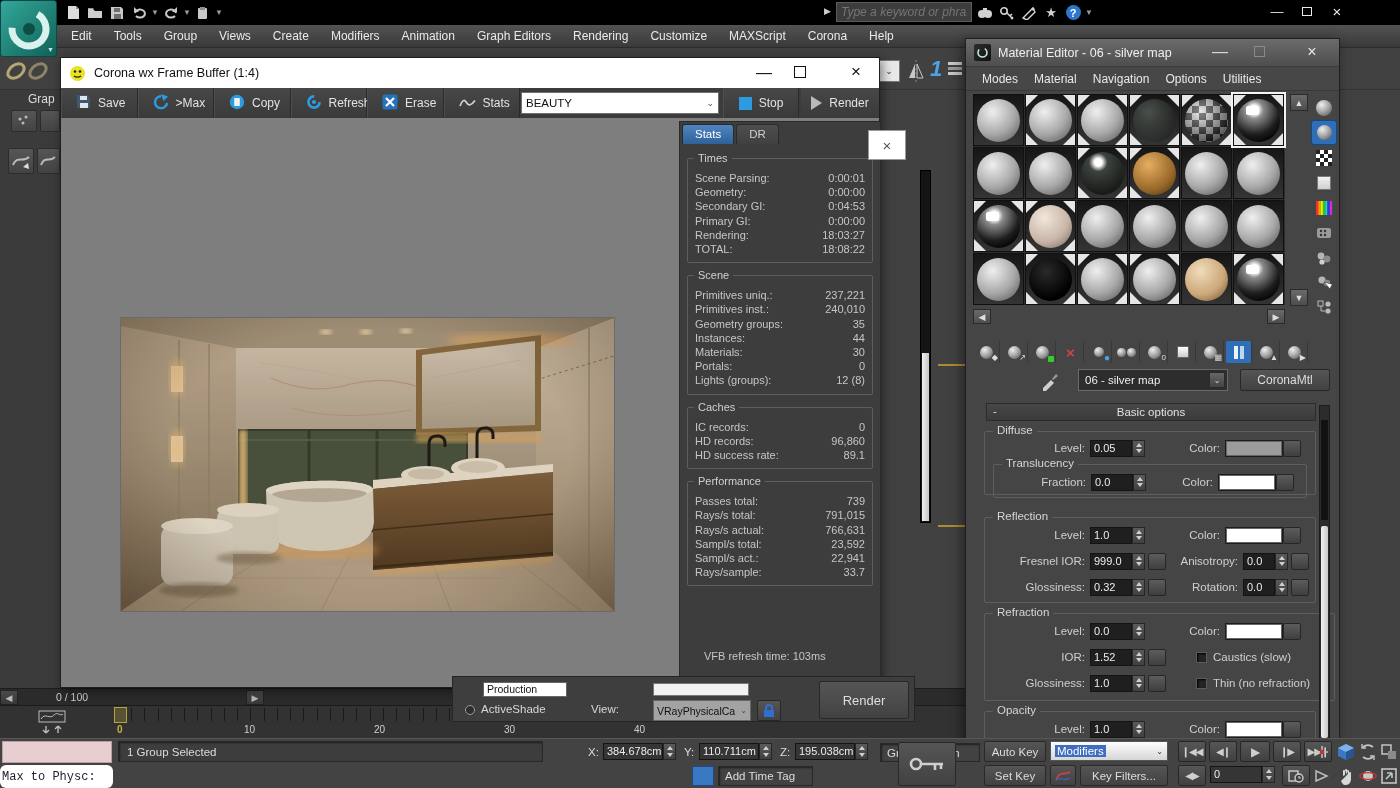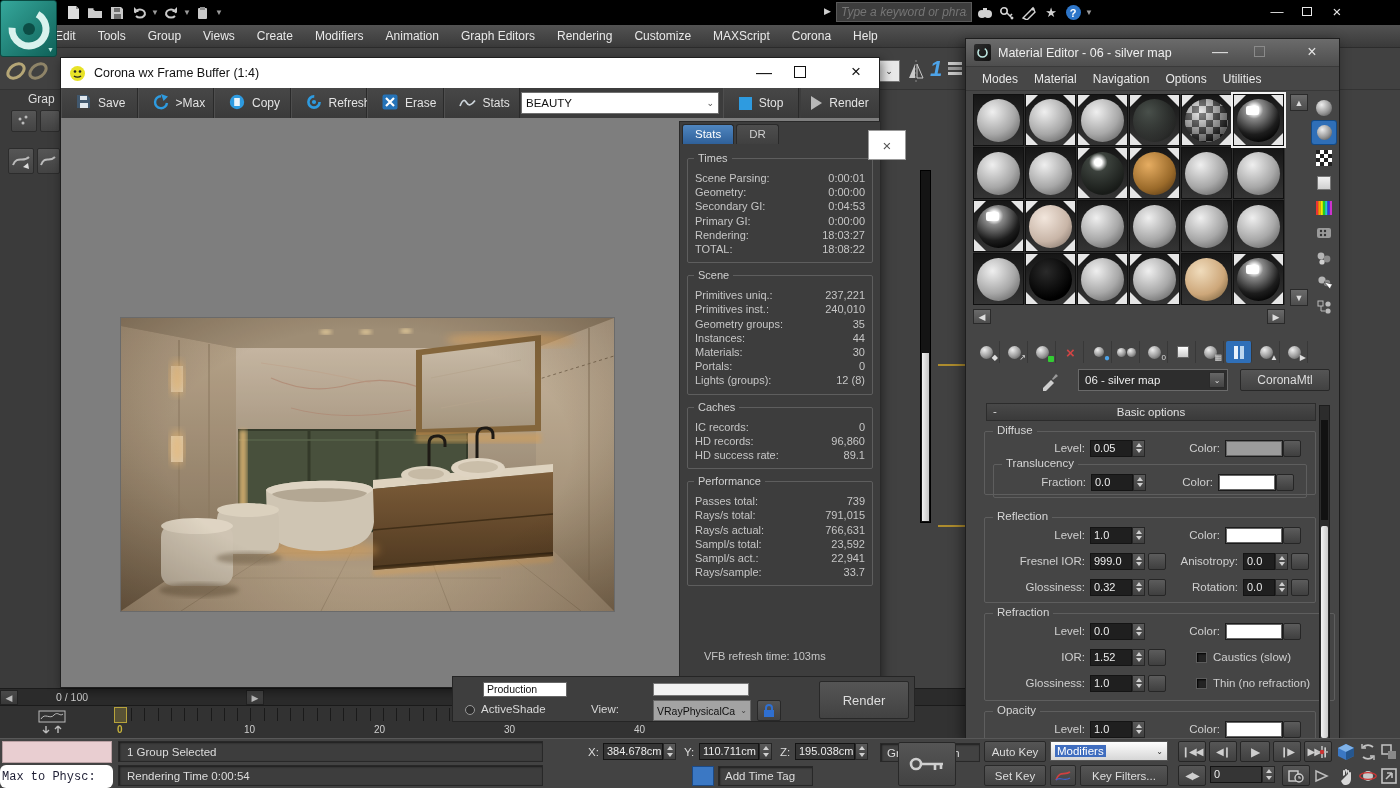--- a/index.html
+++ b/index.html
@@ -13,21 +13,21 @@
   .qcaret{width:10px;color:#9a9a9a;font-size:8px;}
   #searchwrap{left:836px;top:2px;width:136px;height:20px;background:#3d3d3d;border:1px solid #5a5a5a;display:flex;align-items:center;}
   #searchwrap input{background:transparent;border:none;outline:none;color:#9f9f9f;font-style:italic;font-size:12px;width:100%;padding:0 4px;}
   .tbbtn{display:inline-flex;align-items:center;justify-content:center;width:22px;height:21px;}
   .winbtn{display:inline-flex;align-items:center;justify-content:center;width:30px;height:23px;color:#e8e8e8;font-size:13px;}
   #logo{left:0;top:0;width:57px;height:57px;background:linear-gradient(135deg,#35a79b,#0f6158);border:1px solid #0a4a42;border-radius:3px;z-index:40;}
   #logo svg{position:absolute;left:6px;top:6px;}
   #logo .ddown{position:absolute;right:2px;bottom:3px;color:#bfe8e2;font-size:7px;}
 
   
-  #menubar{left:0;top:25px;width:1400px;height:23px;background:linear-gradient(#525252,#3a3a3a);display:flex;align-items:center;padding-left:44px;gap:0;border-bottom:1px solid #2c2c2c;}
+  #menubar{left:0;top:25px;width:1400px;height:23px;background:linear-gradient(#525252,#3a3a3a);display:flex;align-items:center;padding-left:60px;gap:0;border-bottom:1px solid #2c2c2c;}
   .mitem{color:#e9e9e9;font-size:12px;padding:0 11px;line-height:22px;}
 
   
   #maintb{left:0;top:48px;width:1400px;height:42px;background:#414141;border-bottom:1px solid #333;}
 
   
   #leftpanel{left:0;top:90px;width:62px;height:598px;background:#3b3b3b;border-right:1px solid #2a2a2a;}
   .lp-btn{position:absolute;background:linear-gradient(#565656,#434343);border:1px solid #2c2c2c;border-radius:2px;}
 
   
@@ -1017,21 +1017,20 @@
         <span class="dk"></span>
         <span class="th"></span>
       </div>
   </div>
 
   <div class="abs" id="statusbar">
     <span class="abs" style="left:2px;top:2px;width:110px;height:22px;background:#e9ced1;border:1px solid #b9a0a3;"></span>
     <span class="abs" style="left:0;top:26px;width:113px;height:23px;background:#fff;color:#1d1d33;font-family:Liberation Mono, monospace;font-size:12px;display:flex;align-items:center;padding-left:2px;white-space:nowrap;overflow:hidden;border-radius:6px;">Max to Physc:</span>
 
     <span class="abs sunken" style="left:118px;top:2px;width:425px;height:21px;padding-left:8px;">1 Group Selected</span>
-    <span class="abs sunken" style="left:118px;top:26px;width:425px;height:21px;padding-left:8px;">Rendering Time  0:00:54</span>
 
     <span class="abs stxt" style="left:588px;top:7px;">X:</span>
     <span class="abs spinbox" style="left:603px;top:4px;">
         <span class="spinval" style="width:60px;background:#353535;">384.678cm</span>
         <span class="spinner">
           <i class="sp-up"></i>
           <i class="sp-dn"></i>
         </span>
       </span>
     <span class="abs stxt" style="left:684px;top:7px;">Y:</span>

